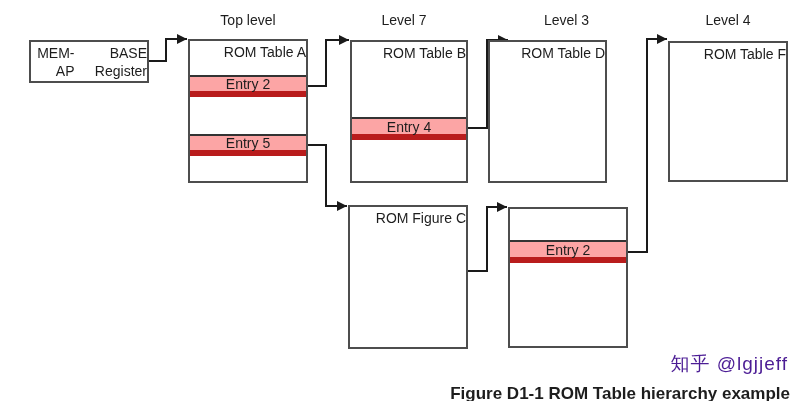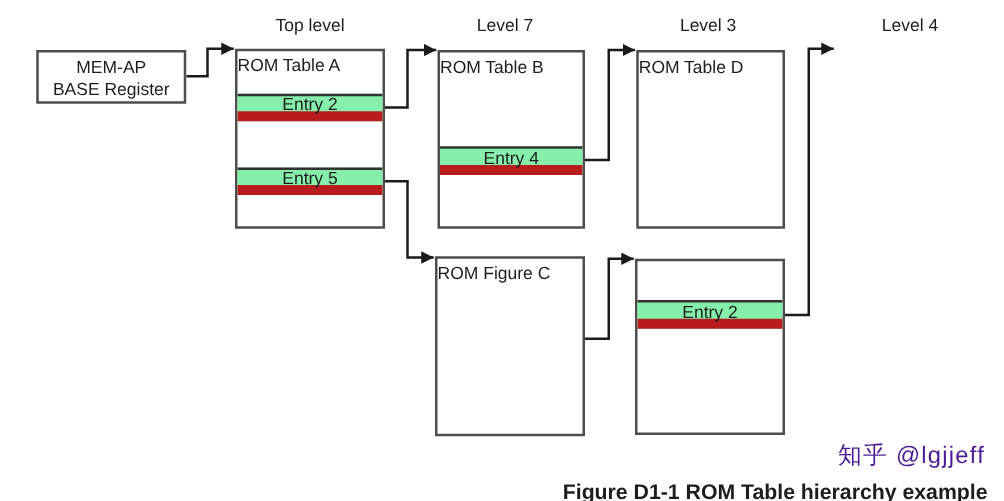--- a/index.html
+++ b/index.html
@@ -33,40 +33,40 @@
   .box {
     position: absolute;
     box-sizing: border-box;
     border: 2px solid #4d4d4d;
     background: #ffffff;
   }
   .mem {
     left: 29px; top: 40px;
     width: 120px; height: 43px;
     display: flex;
-    flex-direction: column;
+    flex-direction: row;
     align-items: center;
     justify-content: center;
     font-size: 14px;
     line-height: 18px;
     text-align: right;
   }
   .ttl {
     padding-top: 3px;
-    text-align: left;
+    text-align: right;
     font-size: 14px;
     white-space: nowrap;
   }
   .row {
     position: absolute;
     left: 0; right: 0;
     box-sizing: border-box;
     border-top: 2px solid #333333;
-    border-bottom: 8px solid #b91c1c;
-    background: #86efac;
+    border-bottom: 6px solid #b91c1c;
+    background: #fca5a5;
     display: flex;
     align-items: center;
     justify-content: center;
     font-size: 14px;
     white-space: nowrap;
   }
   .watermark {
     position: absolute;
     right: 15px;
     top: 351px;
@@ -121,25 +121,28 @@
 
   <div class="box" style="left:350px;top:40px;width:118px;height:143px">
     <div class="ttl">ROM Table B</div>
     <div class="row" style="top:75px;height:23px">Entry 4</div>
   </div>
 
   <div class="box" style="left:348px;top:205px;width:120px;height:144px">
     <div class="ttl">ROM Figure C</div>
   </div>
 
-  <div class="box" style="left:509px;top:40px;width:119px;height:143px">
+  <div class="box" style="left:488px;top:40px;width:119px;height:143px">
     <div class="ttl">ROM Table D</div>
   </div>
 
   <div class="box" style="left:508px;top:207px;width:120px;height:141px">
     <div class="row" style="top:31px;height:23px">Entry 2</div>
   </div>
 
+  <div class="box" style="left:668px;top:41px;width:120px;height:141px">
+    <div class="ttl">ROM Table F</div>
+  </div>
 
   <div class="watermark">知乎 @lgjjeff</div>
   <div class="caption">Figure D1-1 ROM Table hierarchy example</div>
 
 </div>
 
 </body></html>

